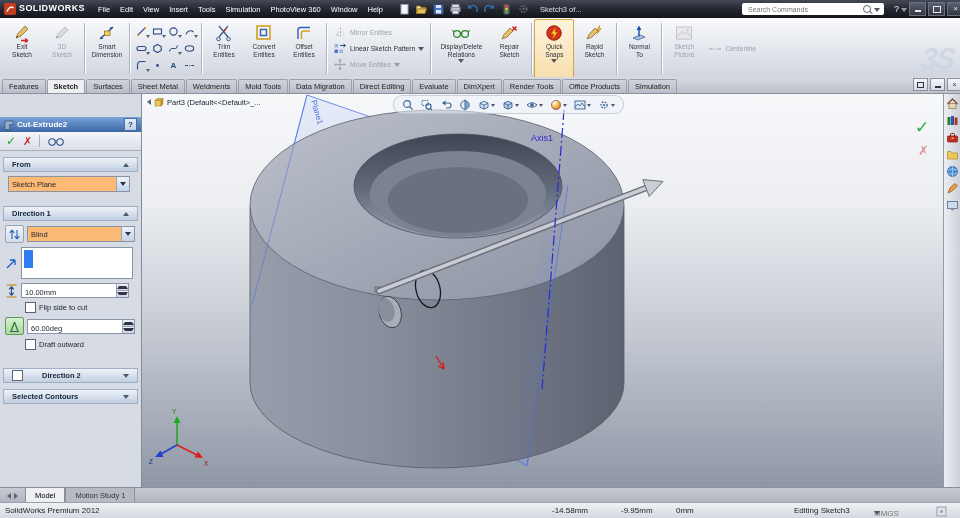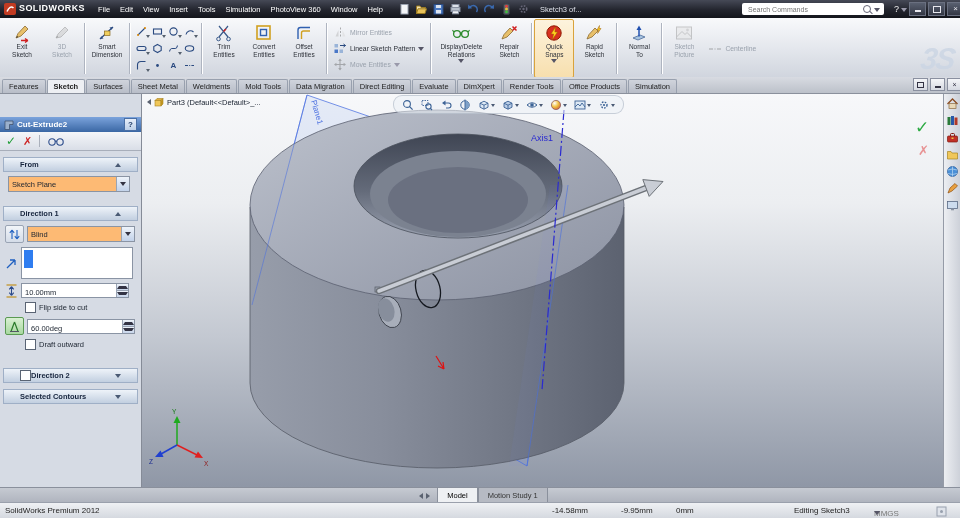--- a/index.html
+++ b/index.html
@@ -82,21 +82,21 @@
     border:1px solid #4a6fa5;color:#1c3a66;font-size:8px;font-weight:bold;
     display:flex;align-items:center;justify-content:center;}
   .pmbtns{height:18px;background:linear-gradient(#f4f6f9,#d9dee7);border-bottom:1px solid #a8aeba;
     display:flex;align-items:center;gap:7px;padding:0 6px;}
   .okbtn{color:#1f9e37;font-size:12px;font-weight:bold;line-height:1;}
   .cancelbtn{color:#cc2222;font-size:11px;font-weight:bold;line-height:1;}
   .pmsep{width:1px;height:12px;background:#aab0bc;}
   .sec{margin:6px 3px 0;}
   .sec.gap{margin-top:12px;}
   .sechdr{height:13px;background:linear-gradient(#eef3f9,#c2cfe0);border:1px solid #9fafc6;
-    display:flex;align-items:center;gap:0;padding:0 16px;font-weight:bold;color:#15233c;}
+    display:flex;align-items:center;gap:19px;padding:0 8px;font-weight:bold;color:#15233c;}
   .chev{margin-left:auto;width:0;height:0;border:3px solid transparent;}
   .chev.up{border-bottom:4px solid #4a5a74;margin-bottom:3px;}
   .chev.down{border-top:4px solid #4a5a74;margin-top:3px;}
   .secbody{padding:4px 2px 2px;}
   .row{display:flex;align-items:center;gap:3px;margin-bottom:4px;}
   .dd{display:flex;align-items:center;background:#fdba74;border:1px solid #8a94a4;height:14px;}
   .dd.w120{width:120px;margin-left:3px;}
   .dd.w106{width:106px;}
   .ddtext{flex:1;padding-left:3px;white-space:nowrap;overflow:hidden;}
   .ddbtn{width:12px;height:100%;border-left:1px solid #9aa4b4;
@@ -137,21 +137,21 @@
     color:#e04545;opacity:.55;z-index:5;}
 
   
   .taskpane{position:absolute;top:93px;right:0;width:16px;height:394px;
     background:linear-gradient(90deg,#eceef2,#cdd1d9);border-left:1px solid #959ba7;
     display:flex;flex-direction:column;align-items:center;padding-top:4px;gap:4px;z-index:4;}
 
   
   .modeltabs{position:absolute;top:487px;left:0;width:960px;height:15px;
     background:linear-gradient(#c6cad2,#aeb3bd);display:flex;align-items:stretch;
-    border-top:1px solid #8a909c;z-index:6;justify-content:center;}
+    border-top:1px solid #8a909c;z-index:6;}
   .mt-nav{display:flex;align-items:center;gap:3px;padding:0 4px;}
   .tri-l{width:0;height:0;border:3px solid transparent;border-right:4px solid #5a6270;}
   .tri-r{width:0;height:0;border:3px solid transparent;border-left:4px solid #5a6270;}
   .mt-tab{font-size:7.5px;padding:0 9px;display:flex;align-items:center;
     border:1px solid #8a909c;border-top:0;background:#b6bac3;color:#333;white-space:nowrap;}
   .mt-tab.active{background:#eef0f3;color:#000;}
 
   
   .statusbar{position:absolute;top:502px;left:0;width:960px;height:16px;
     background:linear-gradient(#eff1f4,#d3d7de);border-top:1px solid #9aa0ac;

